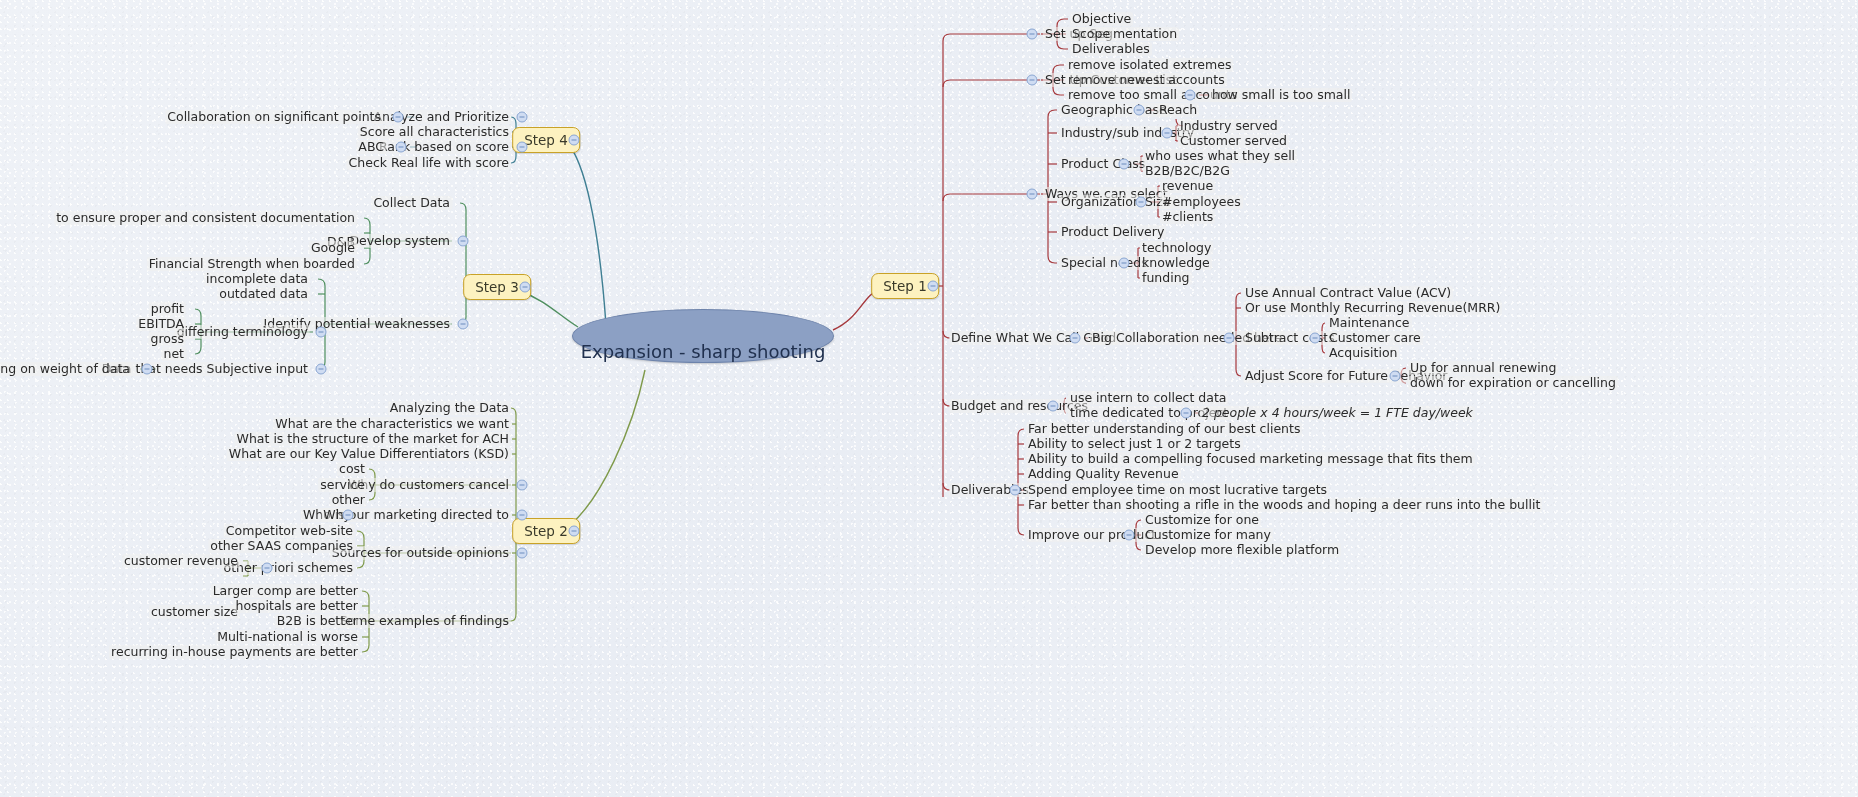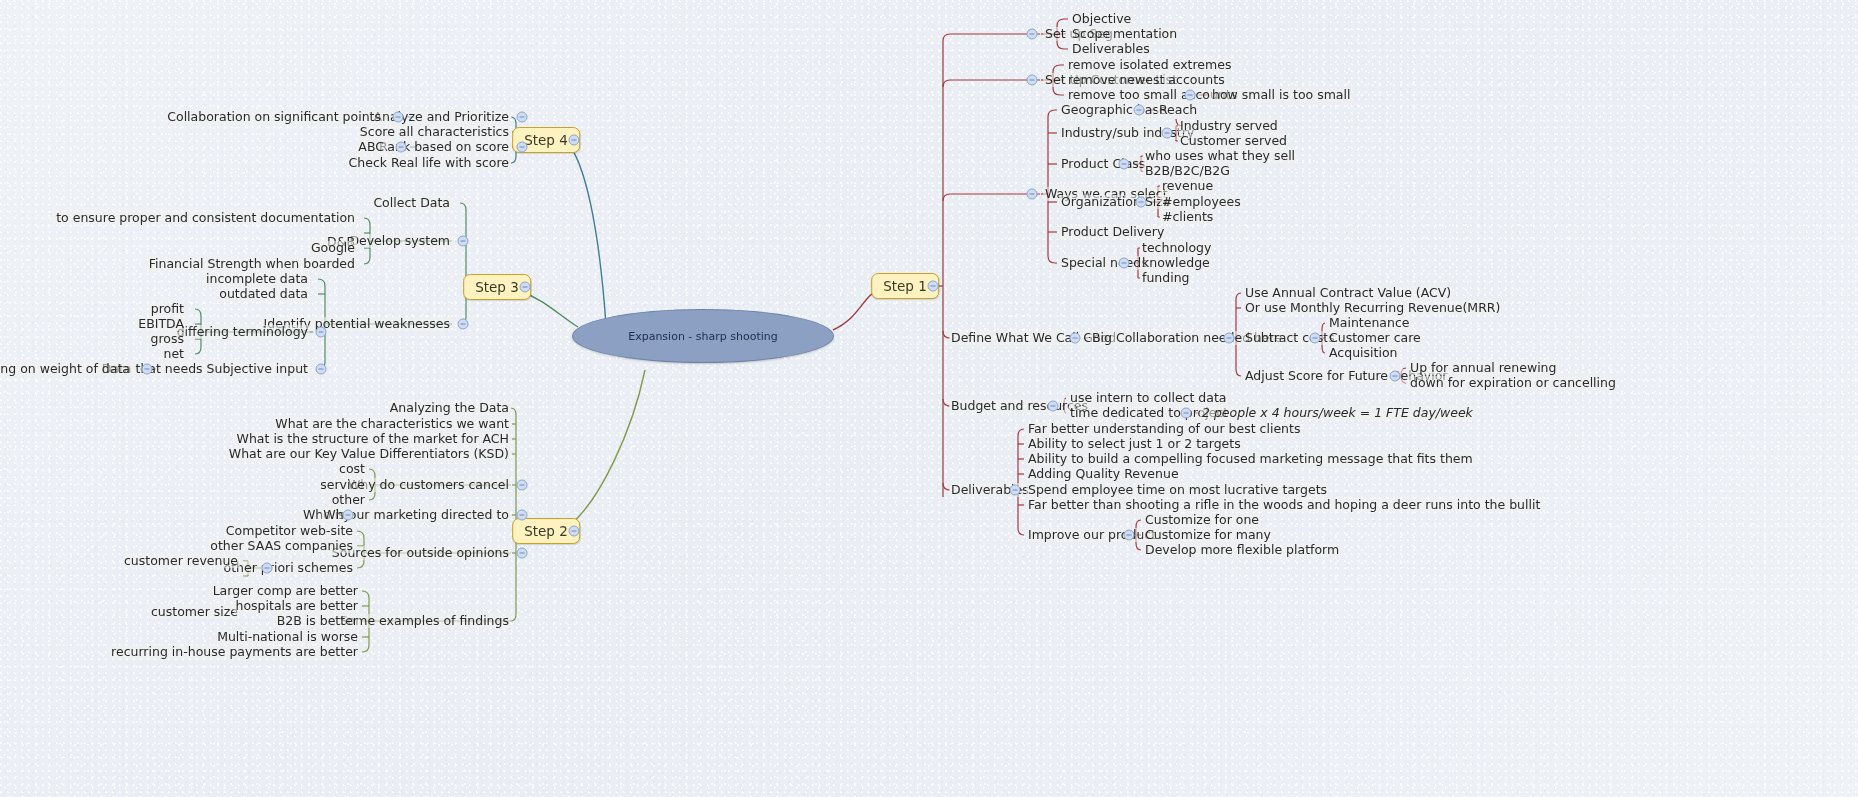--- a/index.html
+++ b/index.html
@@ -38,22 +38,22 @@
   .node.l{transform:translate(0,-50%);}        
 
   .central{
     position:absolute;
     transform:translate(-50%,-50%);
     width:260px;height:52px;
     background:#8ca0c4;
     border:1px solid #6d83ab;
     border-radius:50%/50%;
     box-shadow:0 1px 2px rgba(0,0,0,.18);
-    display:flex;align-items:center;justify-content:center;
-    color:#20304e;font-size:11px;
+    display:flex;align-items:flex-end;justify-content:center;
+    color:#20304e;font-size:18px;
   }
   .step{
     position:absolute;
     transform:translate(-50%,-50%);
     background:#fdf2c0;
     border:1.6px solid #c9a227;
     border-radius:7px;
     padding:4px 11px;
     font-size:13.5px;color:#3a3a2a;
     box-shadow:0 1px 1px rgba(0,0,0,.12);

